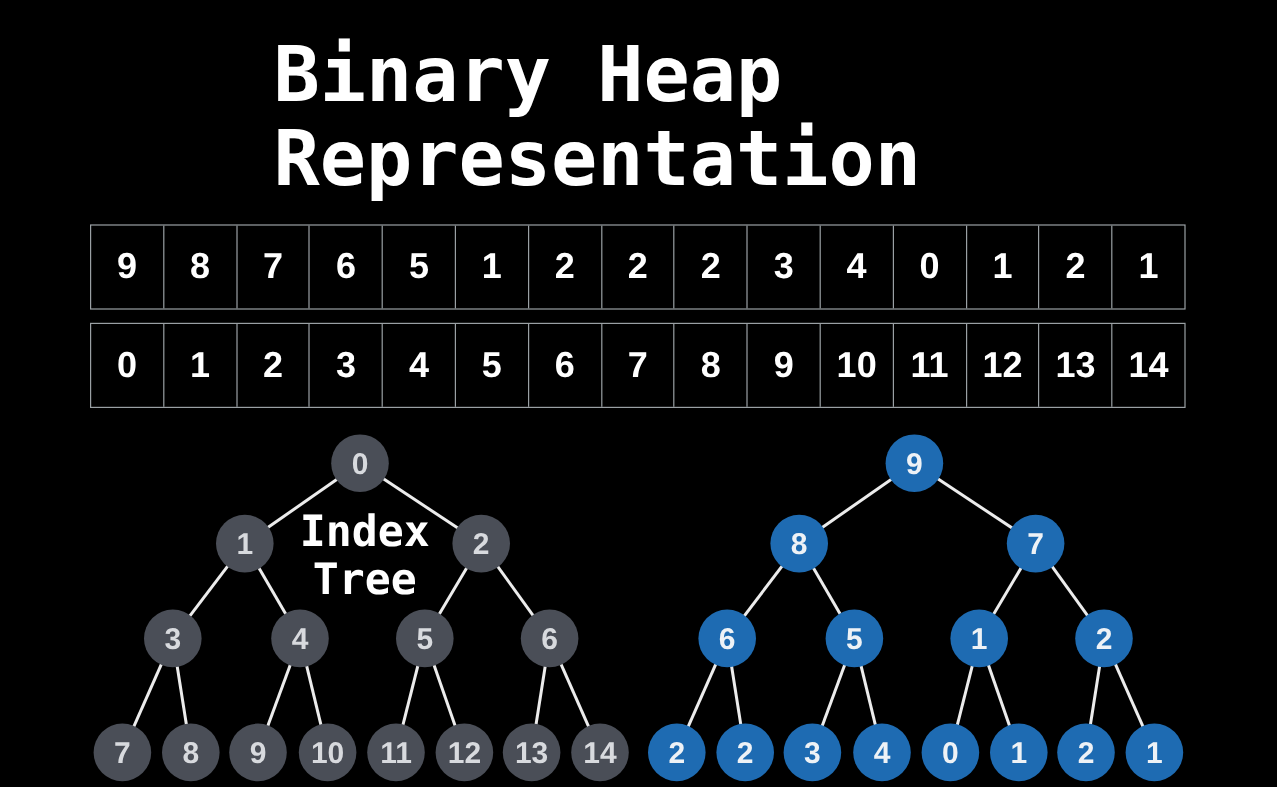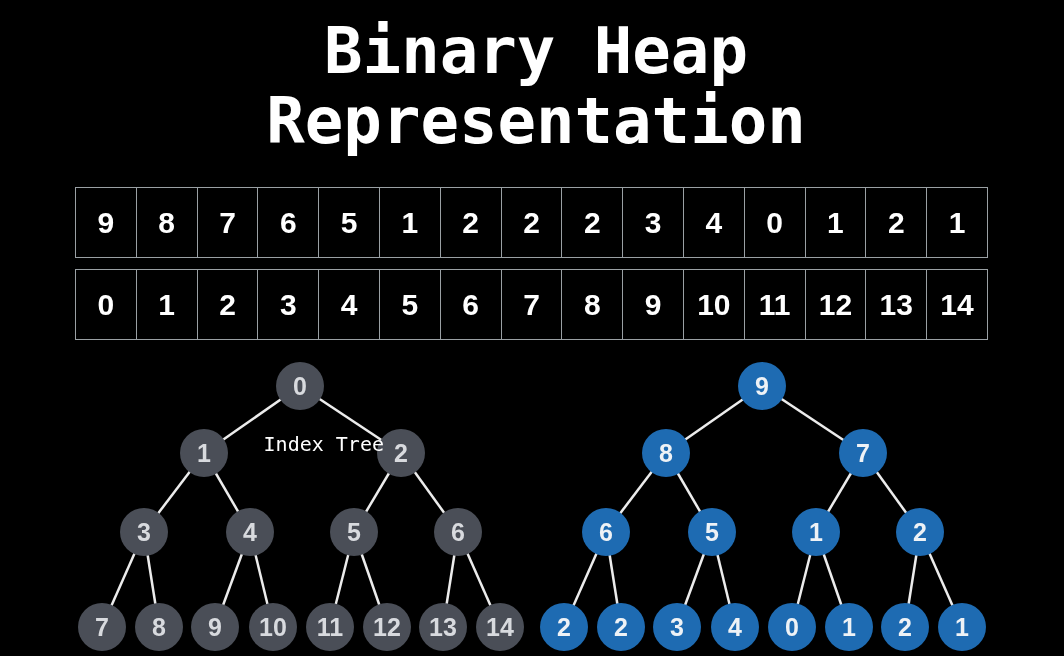--- a/index.html
+++ b/index.html
@@ -8,22 +8,22 @@
     background:#000;
     overflow:hidden;
     position:relative;
     font-family:"Liberation Sans", sans-serif;
   }
   .stage { position:absolute; inset:0; background:var(--bg,#000); }
 
   .title {
     position:absolute; top:12px; left:50%;
     transform:translateX(-50%);
-    width:640px; margin:4px;
-    text-align:center;
+    width:640px; margin:16px;
+    text-align:left;
     font-family:"DejaVu Sans Mono", monospace;
     font-weight:bold;
     font-size:64px; line-height:70px;
     color:var(--title-color,#ffffff);
   }
 
   .array-row {
     position:absolute; left:75px; width:913px; height:71px;
     display:flex;
     border:1.5px solid var(--array-border,#9aa0a4);
@@ -43,24 +43,25 @@
   #trees { position:absolute; left:0; top:0; }
   #trees text {
     font-family:"Liberation Sans", sans-serif;
     font-weight:bold;
     font-size:25px;
     text-anchor:middle;
   }
 
   .tree-label {
     position:absolute; left:224px; top:424px; width:160px;
-    text-align:right;
+    text-align:center;
     font-family:"DejaVu Sans Mono", monospace;
-    font-size:20px; line-height:40px;
+    font-size:36px; line-height:40px;
     color:var(--label-color,#ffffff);
+    font-weight:bold;
   }
 </style>
 </head>
 <body style="--bg: #000000; --title-color: #ffffff; --array-border: #9aa0a4; --array-text: #ffffff; --label-color: #ffffff;">
 
 <div class="stage">
 
   <h1 class="title">Binary Heap Representation</h1>
 
   <div class="array-row row-values" id="row-values">

